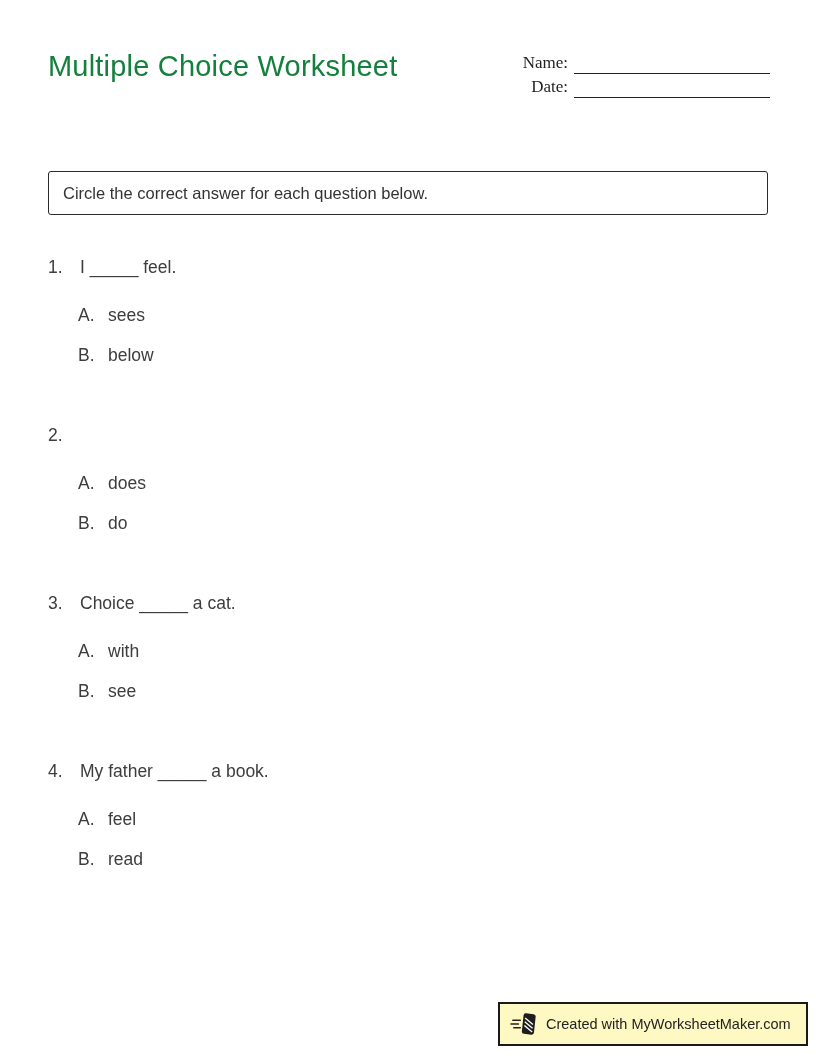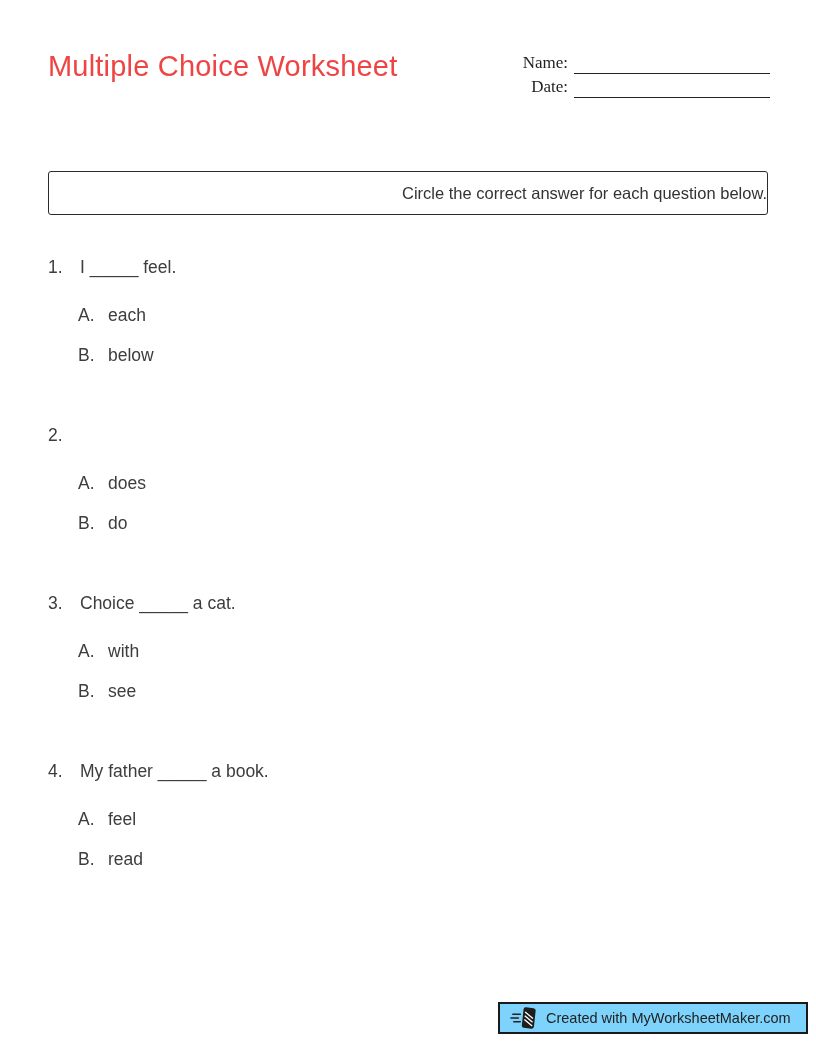--- a/index.html
+++ b/index.html
@@ -19,21 +19,21 @@
   }
 
   
   .page-title {
     position: absolute;
     left: 48px;
     top: 50px;
     font-size: 29px;
     font-weight: 400;
     letter-spacing: 0.2px;
-    color: #ef4444;
+    color: #15803d;
   }
   .name-date-block {
     position: absolute;
     left: 508px;
     top: 50px;
     width: 262px;
     font-family: "Liberation Serif", serif;
     color: #1f1f1f;
   }
   .nd-row {
@@ -62,21 +62,20 @@
     width: 720px;
     height: 44px;
     border: 1.5px solid #2b2b2b;
     border-radius: 3px;
     display: flex;
     align-items: center;
     padding-left: 14px;
     font-size: 16.5px;
     color: #333333;
     background: #ffffff;
-    justify-content: flex-end;
   }
 
   
   .questions {
     position: absolute;
     left: 48px;
     top: 256px;
     width: 720px;
   }
   .question { margin-bottom: 58px; }
@@ -96,23 +95,23 @@
     margin-bottom: 18px;
   }
   .opt-letter { width: 30px; flex: none; }
 
   
   .footer-badge {
     position: absolute;
     left: 498px;
     top: 1002px;
     width: 310px;
-    height: 32px;
+    height: 44px;
     border: 2px solid #1a1a1a;
-    background: #7dd3fc;
+    background: #fef9c3;
     display: flex;
     align-items: center;
     padding: 0 10px;
   }
   .footer-logo {
     width: 30px;
     height: 30px;
     flex: none;
     margin-right: 6px;
   }
@@ -147,21 +146,21 @@
   <div class="questions">
 
     <div class="question">
       <div class="q-line">
         <span class="q-number">1.</span>
         <span class="q-text">I _____ feel.</span>
       </div>
       <div class="q-options">
         <div class="option-row">
           <span class="opt-letter">A.</span>
-          <span class="opt-text">each</span>
+          <span class="opt-text">sees</span>
         </div>
         <div class="option-row">
           <span class="opt-letter">B.</span>
           <span class="opt-text">below</span>
         </div>
       </div>
     </div>
 
     <div class="question">
       <div class="q-line">

